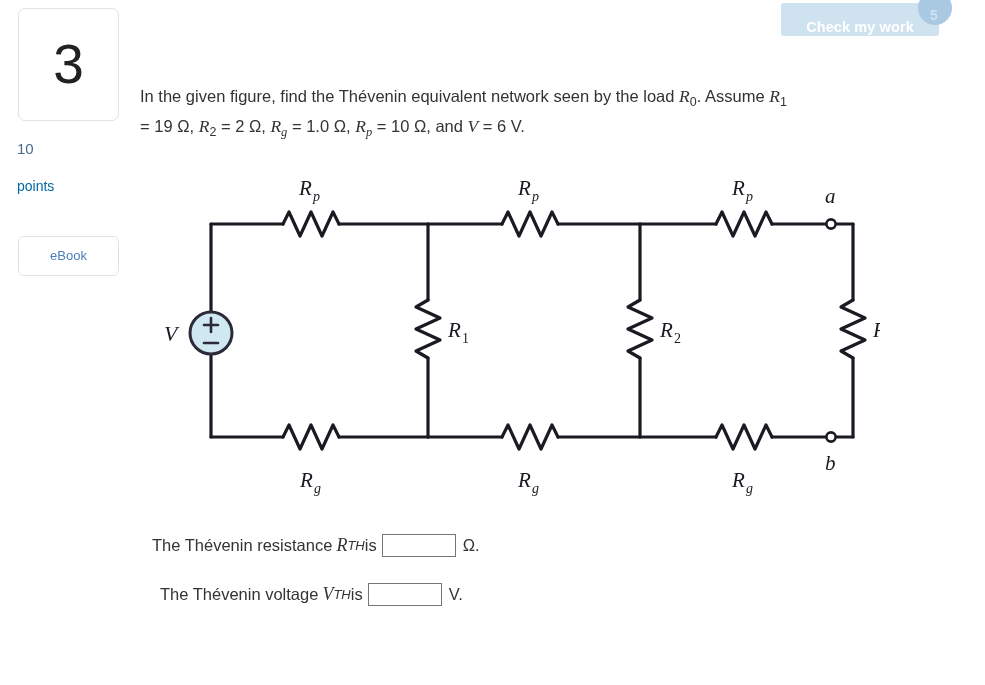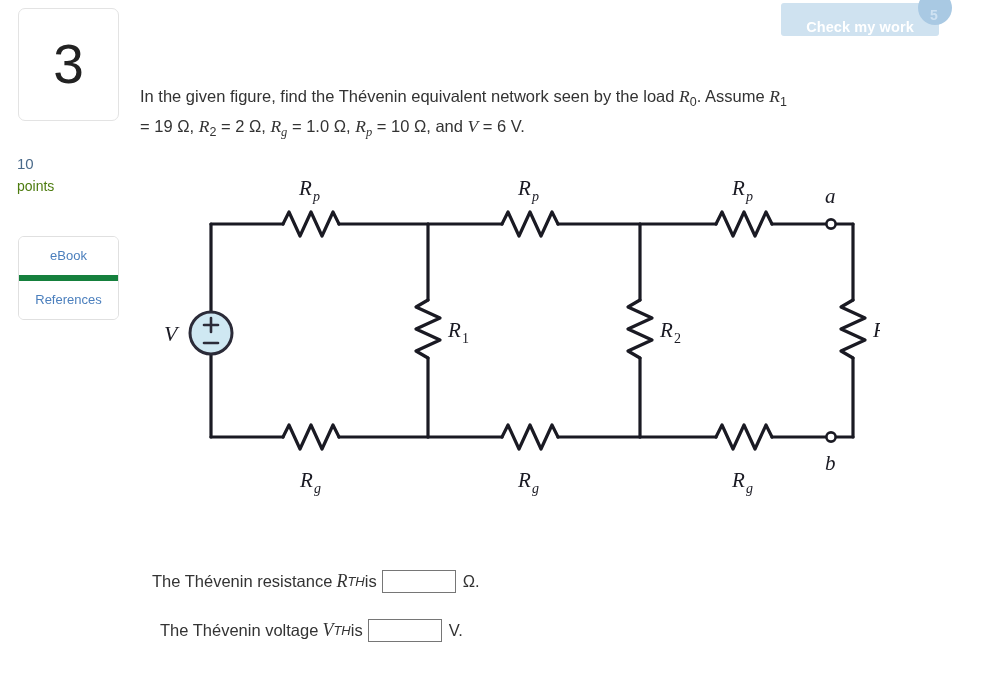--- a/index.html
+++ b/index.html
@@ -35,30 +35,30 @@
     font-size: 55px;
     color: #222222;
     line-height: 1;
     font-weight: 400;
   }
 
   
   #points-value {
     position: absolute;
     left: 17px;
-    top: 155px;
+    top: 140px;
     font-size: 15px;
     color: #4a6a8a;
   }
   #points-label {
     position: absolute;
     left: 17px;
     top: 178px;
     font-size: 14px;
-    color: #4d7c0f;
+    color: #0369a1;
   }
 
   
   #side-tools {
     position: absolute;
     left: 18px;
     top: 236px;
     width: 101px;
     border: 1px solid #e0e0e0;
     border-radius: 6px;
@@ -149,21 +149,20 @@
   #circuit-figure svg { display: block; }
 
   
   .answer-line {
     position: absolute;
     font-size: 16.5px;
     color: #333333;
     display: flex;
     align-items: center;
     white-space: nowrap;
-    margin-top: 36px;
   }
   #answer-rth { left: 152px; top: 534px; }
   #answer-vth { left: 160px; top: 583px; }
   .answer-input {
     width: 74px;
     height: 23px;
     border: 1px solid #767676;
     background: #fff;
     margin: 0 5px;
     font-size: 14px;
@@ -191,21 +190,20 @@
 
 <div id="qnum-card">
   <span id="qnum-text">3</span>
 </div>
 
 <div id="points-value">10</div>
 <div id="points-label">points</div>
 
 <div id="side-tools">
   <div class="side-tool">eBook</div>
-  <div class="side-tool">References</div>
 </div>
 
 <div id="check-work-wrap">
   <button id="check-work-button">Check my work</button>
   <div id="check-work-badge">5</div>
 </div>
 
 <div id="question-text">
   <span>In the given figure, find the Thévenin equivalent network seen by the load </span><span class="mi">R</span><span class="msub-up">0</span><span>. Assume </span><span class="mi">R</span><span class="msub-up">1</span><br><span>= 19 Ω, </span><span class="mi">R</span><span class="msub-up">2</span><span> = 2 Ω, </span><span class="mi">R</span><span class="msub">g</span><span> = 1.0 Ω, </span><span class="mi">R</span><span class="msub">p</span><span> = 10 Ω, and </span><span class="mi">V</span><span> = 6 V.</span>
 </div>

